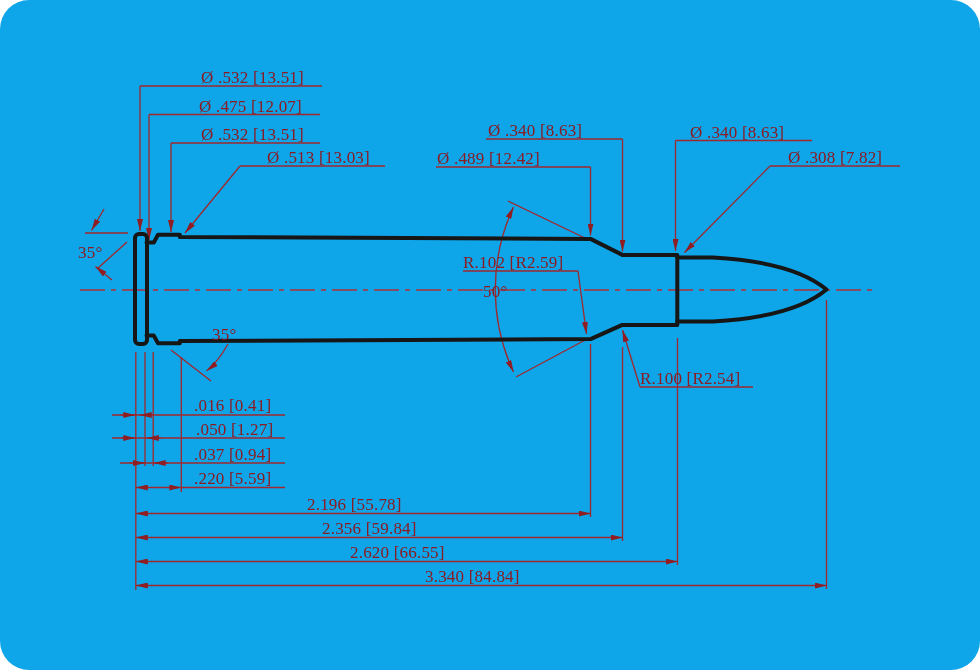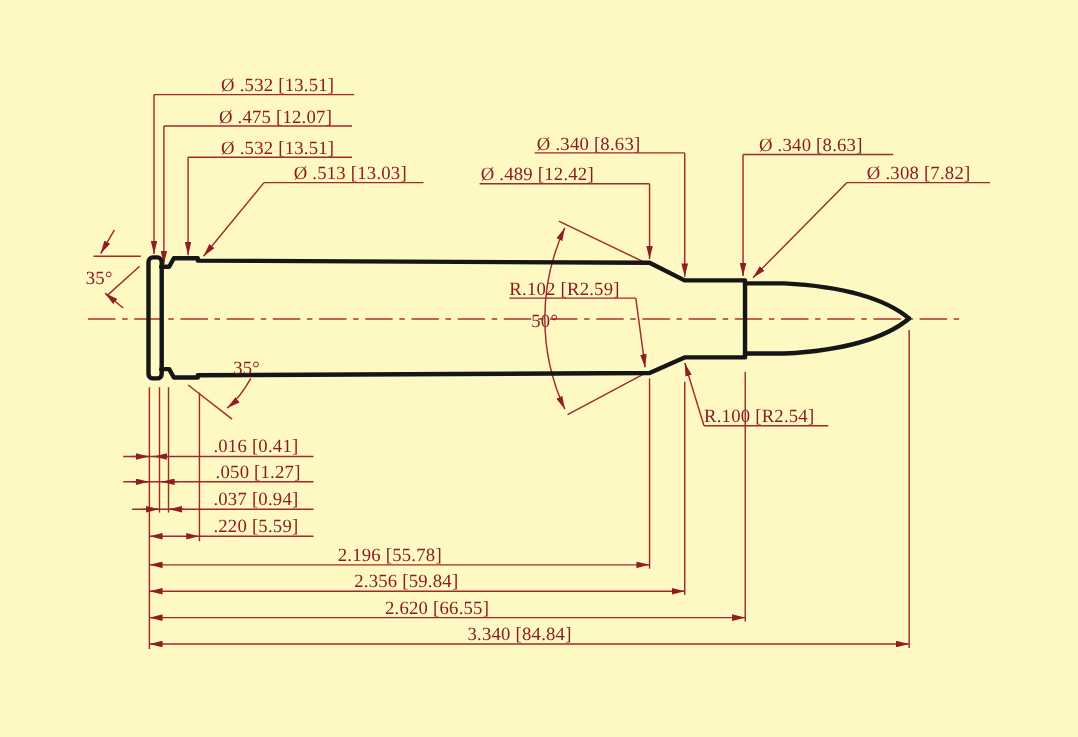--- a/index.html
+++ b/index.html
@@ -1,16 +1,16 @@
 <!DOCTYPE html>
 <html><head>
 <meta charset="utf-8">
 <style>
   html,body{margin:0;padding:0;background:#ffffff;}
-  .stage{position:relative;width:980px;height:670px;background:#fef9c3;overflow:hidden;}
+  .stage{position:relative;width:980px;height:670px;background:#0ea5e9;overflow:hidden;border-radius:29px;}
   svg{position:absolute;left:0;top:0;}
   .thin{stroke:#a1282c;stroke-width:1.3;fill:none;}
   .cl{stroke:#b03136;stroke-width:1.3;fill:none;stroke-dasharray:25 6 5 6;}
   .bold{stroke:#161616;stroke-width:4;fill:none;stroke-linejoin:round;stroke-linecap:round;}
   text{font-family:"Liberation Serif","DejaVu Serif",serif;font-size:17px;fill:#8c1b22;letter-spacing:.2px;}
 </style>
 </head>
 <body>
 
 <div class="stage">

